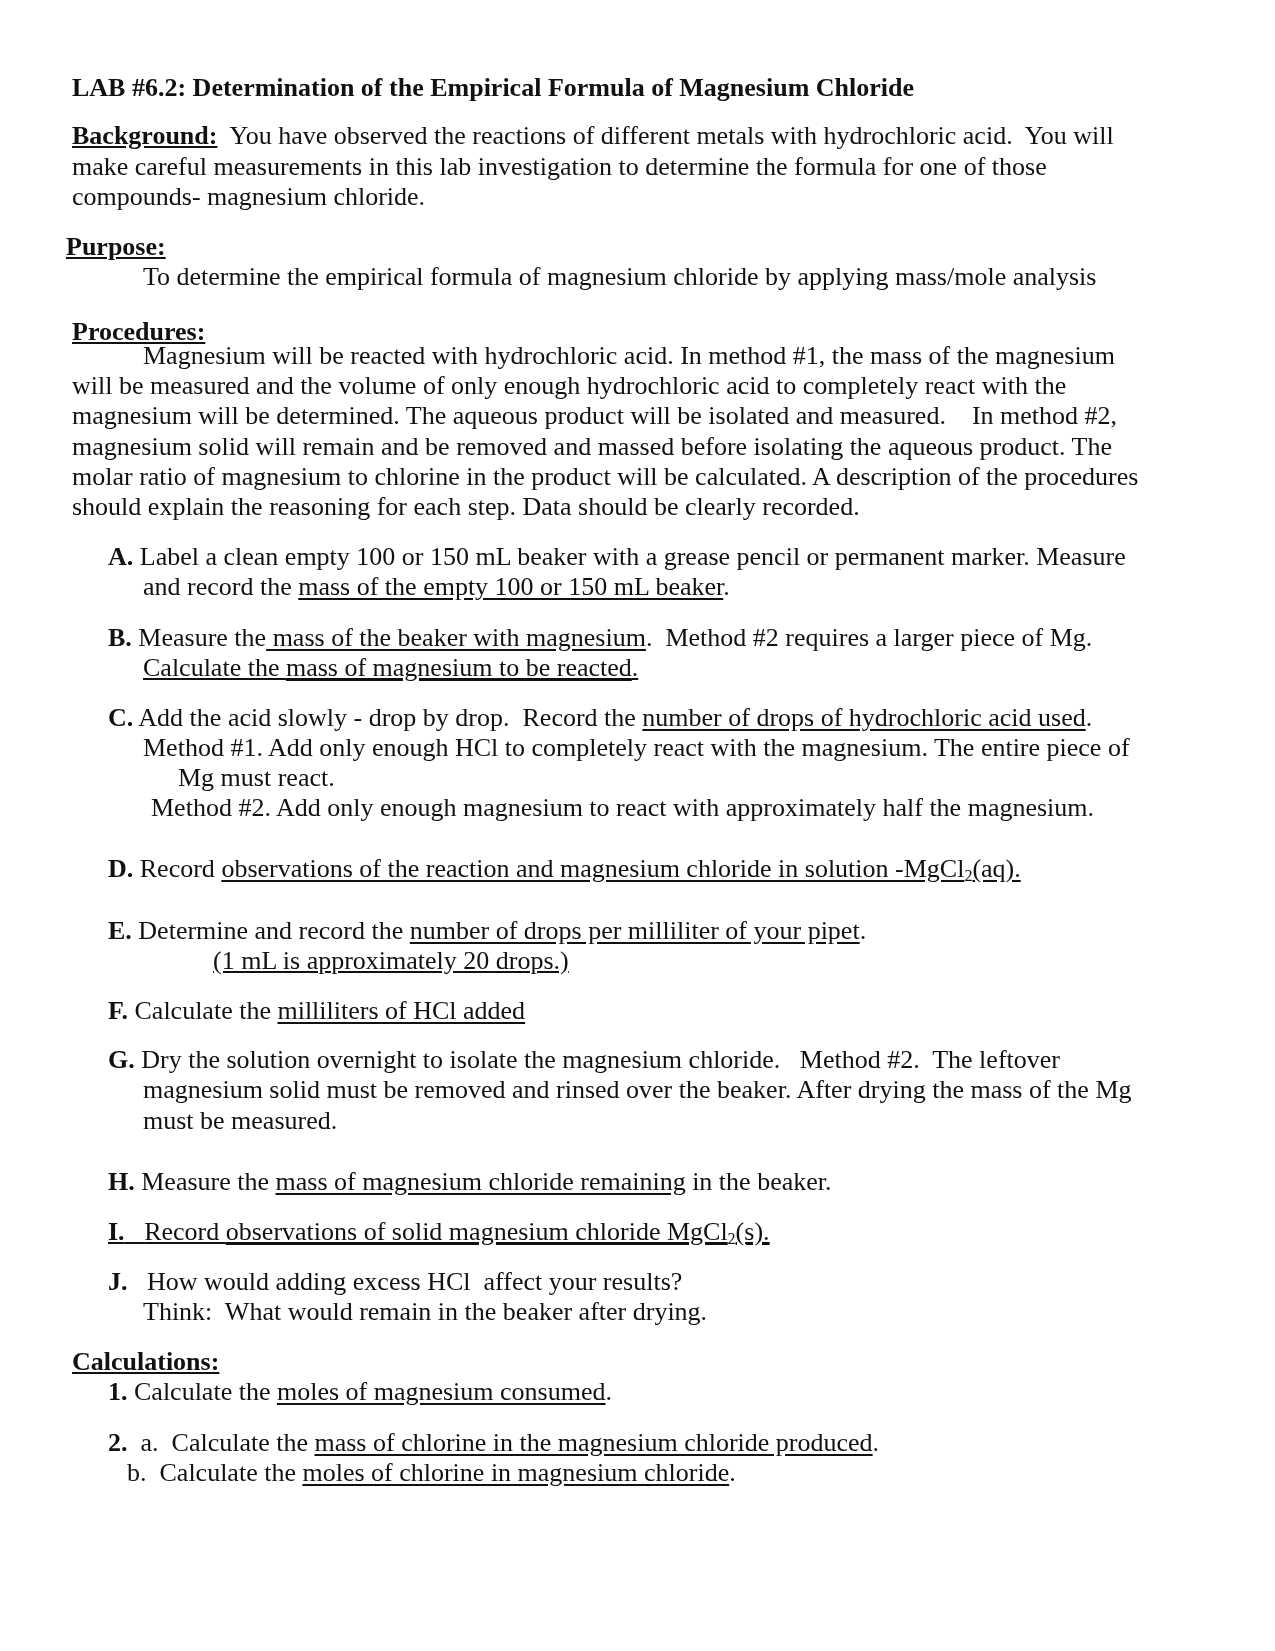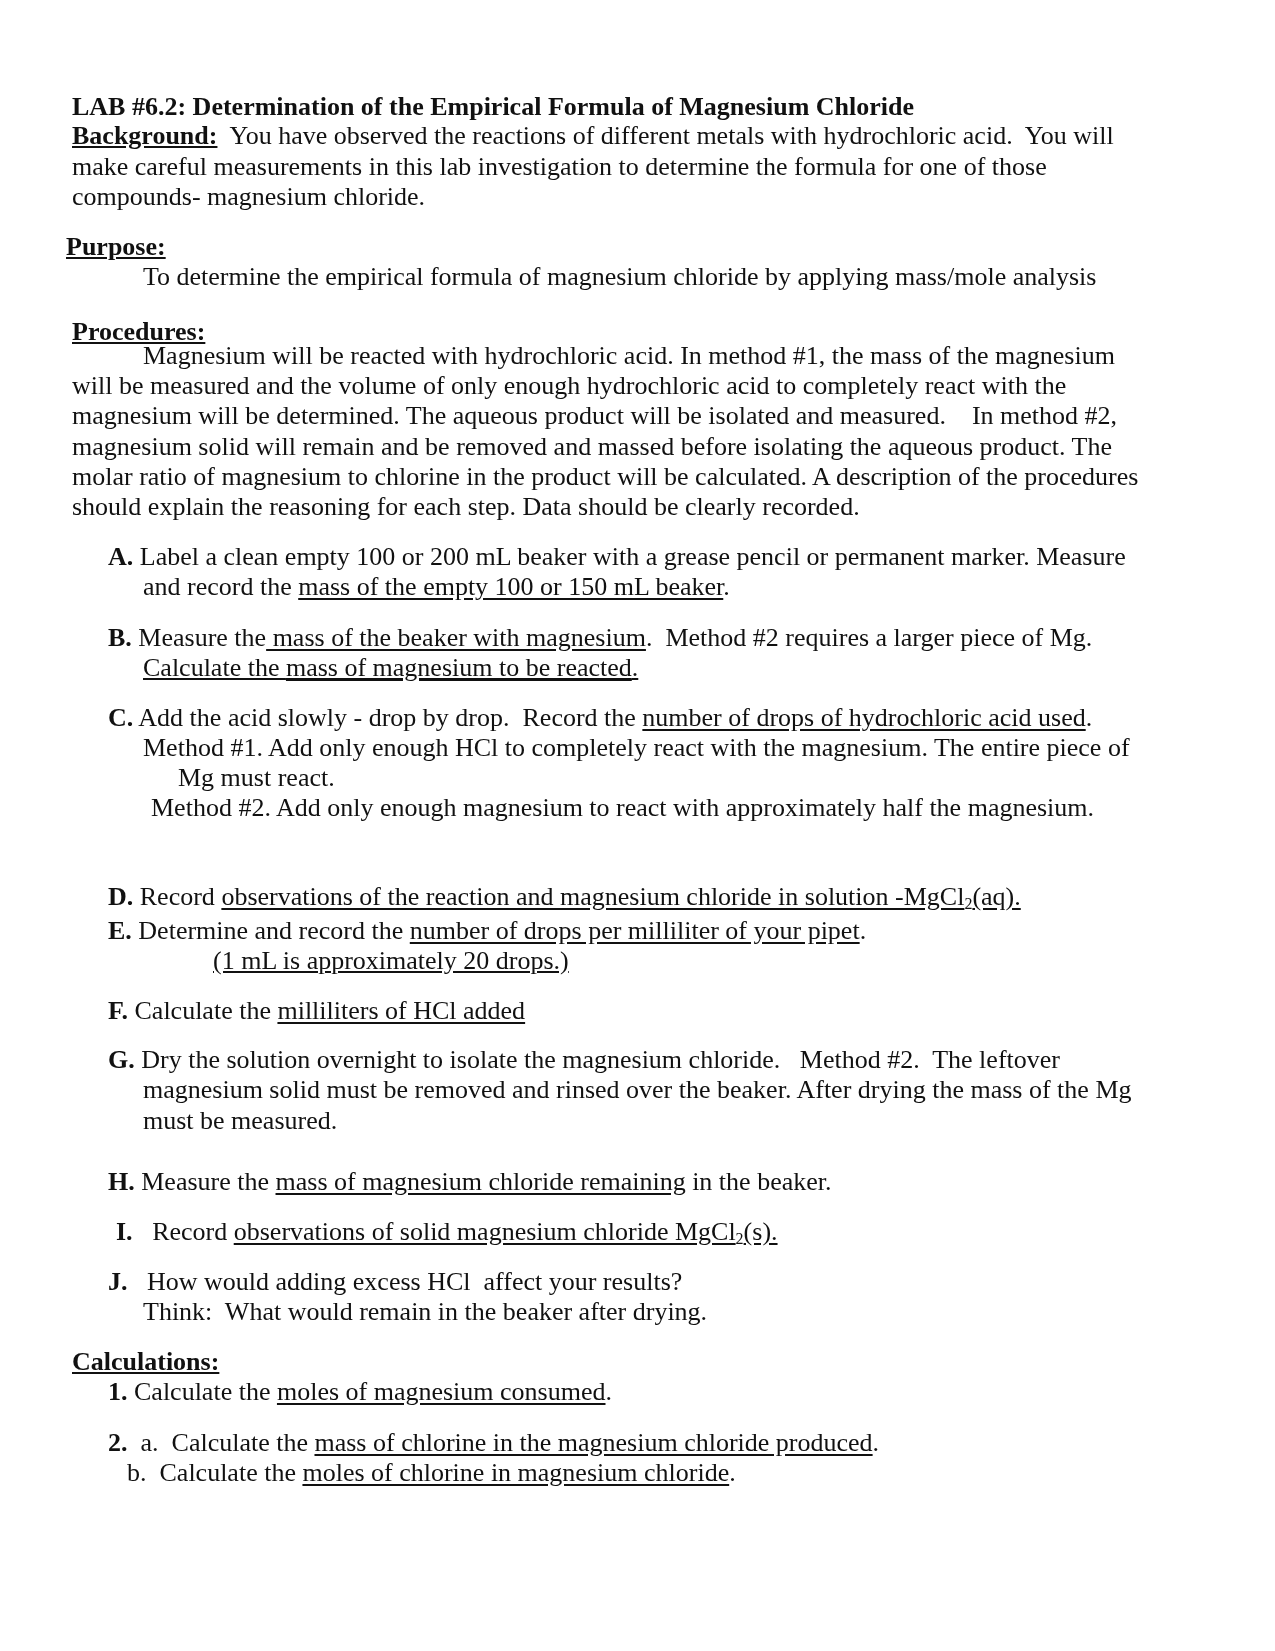--- a/index.html
+++ b/index.html
@@ -1,19 +1,19 @@
 <!DOCTYPE html>
 <html><head>
 <meta charset="utf-8">
 <style>
   html, body { margin:0; padding:0; background:#ffffff; }
   body { width:1275px; height:1651px; position:relative; overflow:hidden;
          font-family:"Liberation Serif", "DejaVu Serif", serif; color:#111; font-size:26px; }
   .abs { position:absolute; left:0; white-space:nowrap; line-height:30px; }
-  .title { font-weight:bold; font-size:26px;margin-top:19px; }
+  .title { font-weight:bold; font-size:26px; }
   .hd { font-weight:bold; text-decoration:underline; }
   .lbl { font-weight:bold; }
   u { text-decoration:underline; text-underline-offset:3px; }
   sub { font-size:16px; vertical-align:-4px; line-height:0; }
 </style>
 </head>
 <body>
 
 <div class="abs title" style="left:72px; top:73px;">LAB #6.2:  Determination of the Empirical Formula of Magnesium Chloride</div>
 
@@ -33,38 +33,38 @@
 <div>
   <div class="abs hd" style="left:72px; top:317px;">Procedures:</div>
   <div class="abs" style="left:143px; top:341px;">Magnesium will be reacted with hydrochloric acid.  In method #1, the mass of the magnesium</div>
   <div class="abs" style="left:72px; top:371px;">will be measured and the volume of only enough hydrochloric acid to completely react with the</div>
   <div class="abs" style="left:72px; top:401px; white-space:pre;">magnesium will be determined. The aqueous product will be isolated and measured.    In method #2,</div>
   <div class="abs" style="left:72px; top:432px;">magnesium solid will remain and be removed and massed before isolating the aqueous product. The</div>
   <div class="abs" style="left:72px; top:462px;">molar ratio of magnesium to chlorine in the product will be calculated.  A description of the procedures</div>
   <div class="abs" style="left:72px; top:492px;">should explain the reasoning for each step.  Data should be clearly recorded.</div>
 
   <div>
-    <div class="abs" style="left:108px; top:542px;"><span class="lbl">A.</span> <span>Label a clean empty 100 or 200 mL beaker with a grease pencil or permanent marker.  Measure</span></div>
+    <div class="abs" style="left:108px; top:542px;"><span class="lbl">A.</span> <span>Label a clean empty 100 or 150 mL beaker with a grease pencil or permanent marker.  Measure</span></div>
     <div class="abs" style="left:143px; top:572px; white-space:pre;"><span>and record the </span><u>mass of the empty 100 or 150 mL beaker</u><span>.</span></div>
   </div>
 
   <div>
     <div class="abs" style="left:108px; top:623px; white-space:pre;"><span class="lbl">B.</span> <span>Measure the</span><u> mass of the beaker with magnesium</u><span>.  Method #2 requires a larger piece of Mg.</span></div>
     <div class="abs" style="left:143px; top:653px; white-space:pre;text-decoration:underline;"><span>Calculate the </span><u>mass of magnesium to be reacted</u><span>.</span></div>
   </div>
 
   <div>
     <div class="abs" style="left:108px; top:703px; white-space:pre;"><span class="lbl">C.</span><span> Add the acid slowly - drop by drop.  Record the </span><u>number of drops of hydrochloric acid used</u><span>.</span></div>
     <div class="abs" style="left:143px; top:733px;">Method #1.  Add only enough HCl to completely react with the magnesium.  The entire piece of</div>
     <div class="abs" style="left:178px; top:763px;">Mg must react.</div>
     <div class="abs" style="left:143px; top:793px;margin-left:8px;">Method #2.  Add only enough magnesium to react with approximately half the magnesium.</div>
   </div>
 
   <div>
-    <div class="abs" style="left:108px; top:854px; white-space:pre;margin-top:28px;"><span class="lbl">D.</span> <span>Record </span><u><span>observations of the reaction and magnesium chloride in solution -MgCl</span><sub>2</sub><span>(aq).</span></u></div>
+    <div class="abs" style="left:108px; top:854px; white-space:pre;"><span class="lbl">D.</span> <span>Record </span><u><span>observations of the reaction and magnesium chloride in solution -MgCl</span><sub>2</sub><span>(aq).</span></u></div>
   </div>
 
   <div>
     <div class="abs" style="left:108px; top:916px; white-space:pre;"><span class="lbl">E.</span> <span>Determine and record the </span><u>number of drops per milliliter of your pipet</u><span>.</span></div>
     <div class="abs" style="left:213px; top:946px;text-decoration:underline;">(1 mL is approximately 20 drops.)</div>
   </div>
 
   <div>
     <div class="abs" style="left:108px; top:996px; white-space:pre;"><span class="lbl">F.</span> <span>Calculate the </span><u>milliliters of HCl added</u></div>
   </div>
@@ -73,21 +73,21 @@
     <div class="abs" style="left:108px; top:1045px; white-space:pre;"><span class="lbl">G.</span> <span>Dry the solution overnight to isolate the magnesium chloride.   Method #2.  The leftover</span></div>
     <div class="abs" style="left:143px; top:1075px;">magnesium solid must be removed and rinsed over the beaker.  After drying the mass of the Mg</div>
     <div class="abs" style="left:143px; top:1106px;">must be measured.</div>
   </div>
 
   <div>
     <div class="abs" style="left:108px; top:1167px; white-space:pre;"><span class="lbl">H.</span> <span>Measure the </span><u>mass of magnesium chloride remaining</u><span> in the beaker.</span></div>
   </div>
 
   <div>
-    <div class="abs" style="left:116px; top:1217px; white-space:pre;"><span class="lbl">I.</span>   <span>Record </span><u><span>observations of solid magnesium chloride MgCl</span><sub>2</sub><span>(s).</span></u></div>
+    <div class="abs" style="left:108px; top:1217px; white-space:pre;text-decoration:underline;"><span class="lbl">I.</span>   <span>Record </span><u><span>observations of solid magnesium chloride MgCl</span><sub>2</sub><span>(s).</span></u></div>
   </div>
 
   <div>
     <div class="abs" style="left:108px; top:1267px; white-space:pre;"><span class="lbl">J.</span>   <span>How would adding excess HCl  affect your results?</span></div>
     <div class="abs" style="left:143px; top:1297px; white-space:pre;">Think:  What would remain in the beaker after drying.</div>
   </div>
 </div>
 
 <div>
   <div class="abs hd" style="left:72px; top:1347px;">Calculations:</div>

